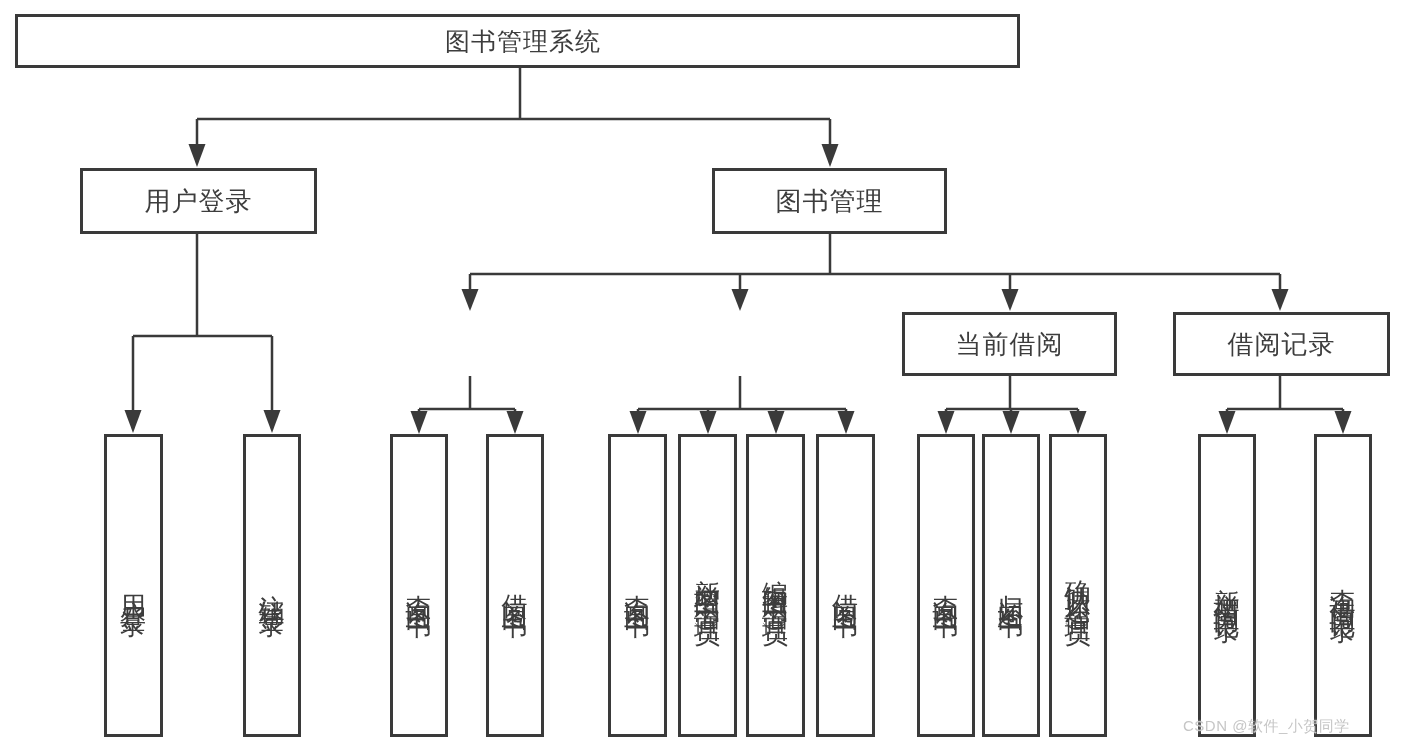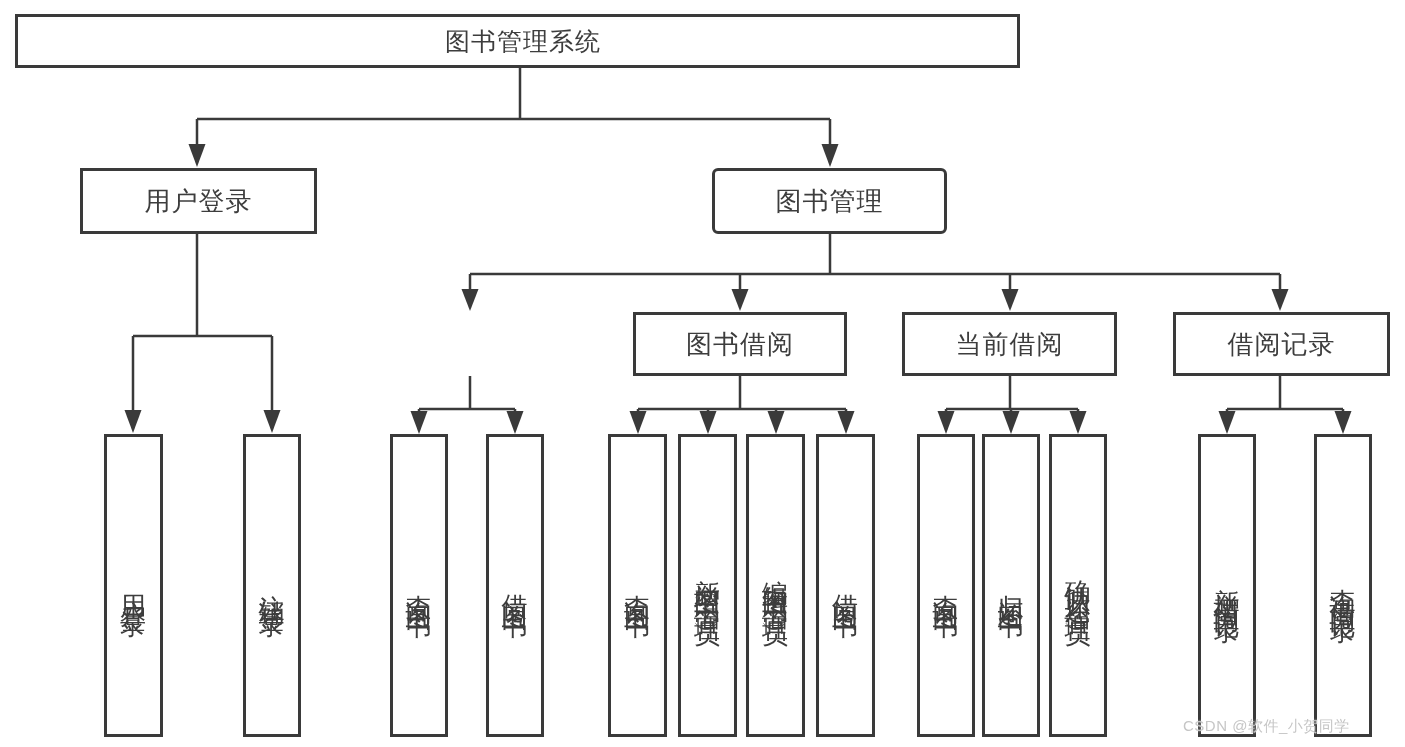--- a/index.html
+++ b/index.html
@@ -116,27 +116,24 @@
     </g>
   </svg>
 
   <div class="box root" style="left:15px; top:14px; width:1005px; height:54px;padding-left:11px;">
     <span>图书管理系统</span>
   </div>
 
   <div class="box" style="left:80px; top:168px; width:237px; height:66px;">
     <span>用户登录</span>
   </div>
-  <div class="box" style="left:712px; top:168px; width:235px; height:66px;border-radius:6px;">
+  <div class="box" style="left:712px; top:168px; width:235px; height:66px;">
     <span>图书管理</span>
   </div>
 
-  <div class="box" style="left:633px; top:312px; width:214px; height:64px;">
-    <span>图书借阅</span>
-  </div>
   <div class="box" style="left:902px; top:312px; width:215px; height:64px;align-items:center;">
     <span>当前借阅</span>
   </div>
   <div class="box" style="left:1173px; top:312px; width:217px; height:64px;">
     <span>借阅记录</span>
   </div>
 
   <div class="vbox" style="left:104px; top:434px; width:59px; height:303px;">
     <span class="vtext">用户登录</span>
   </div>

